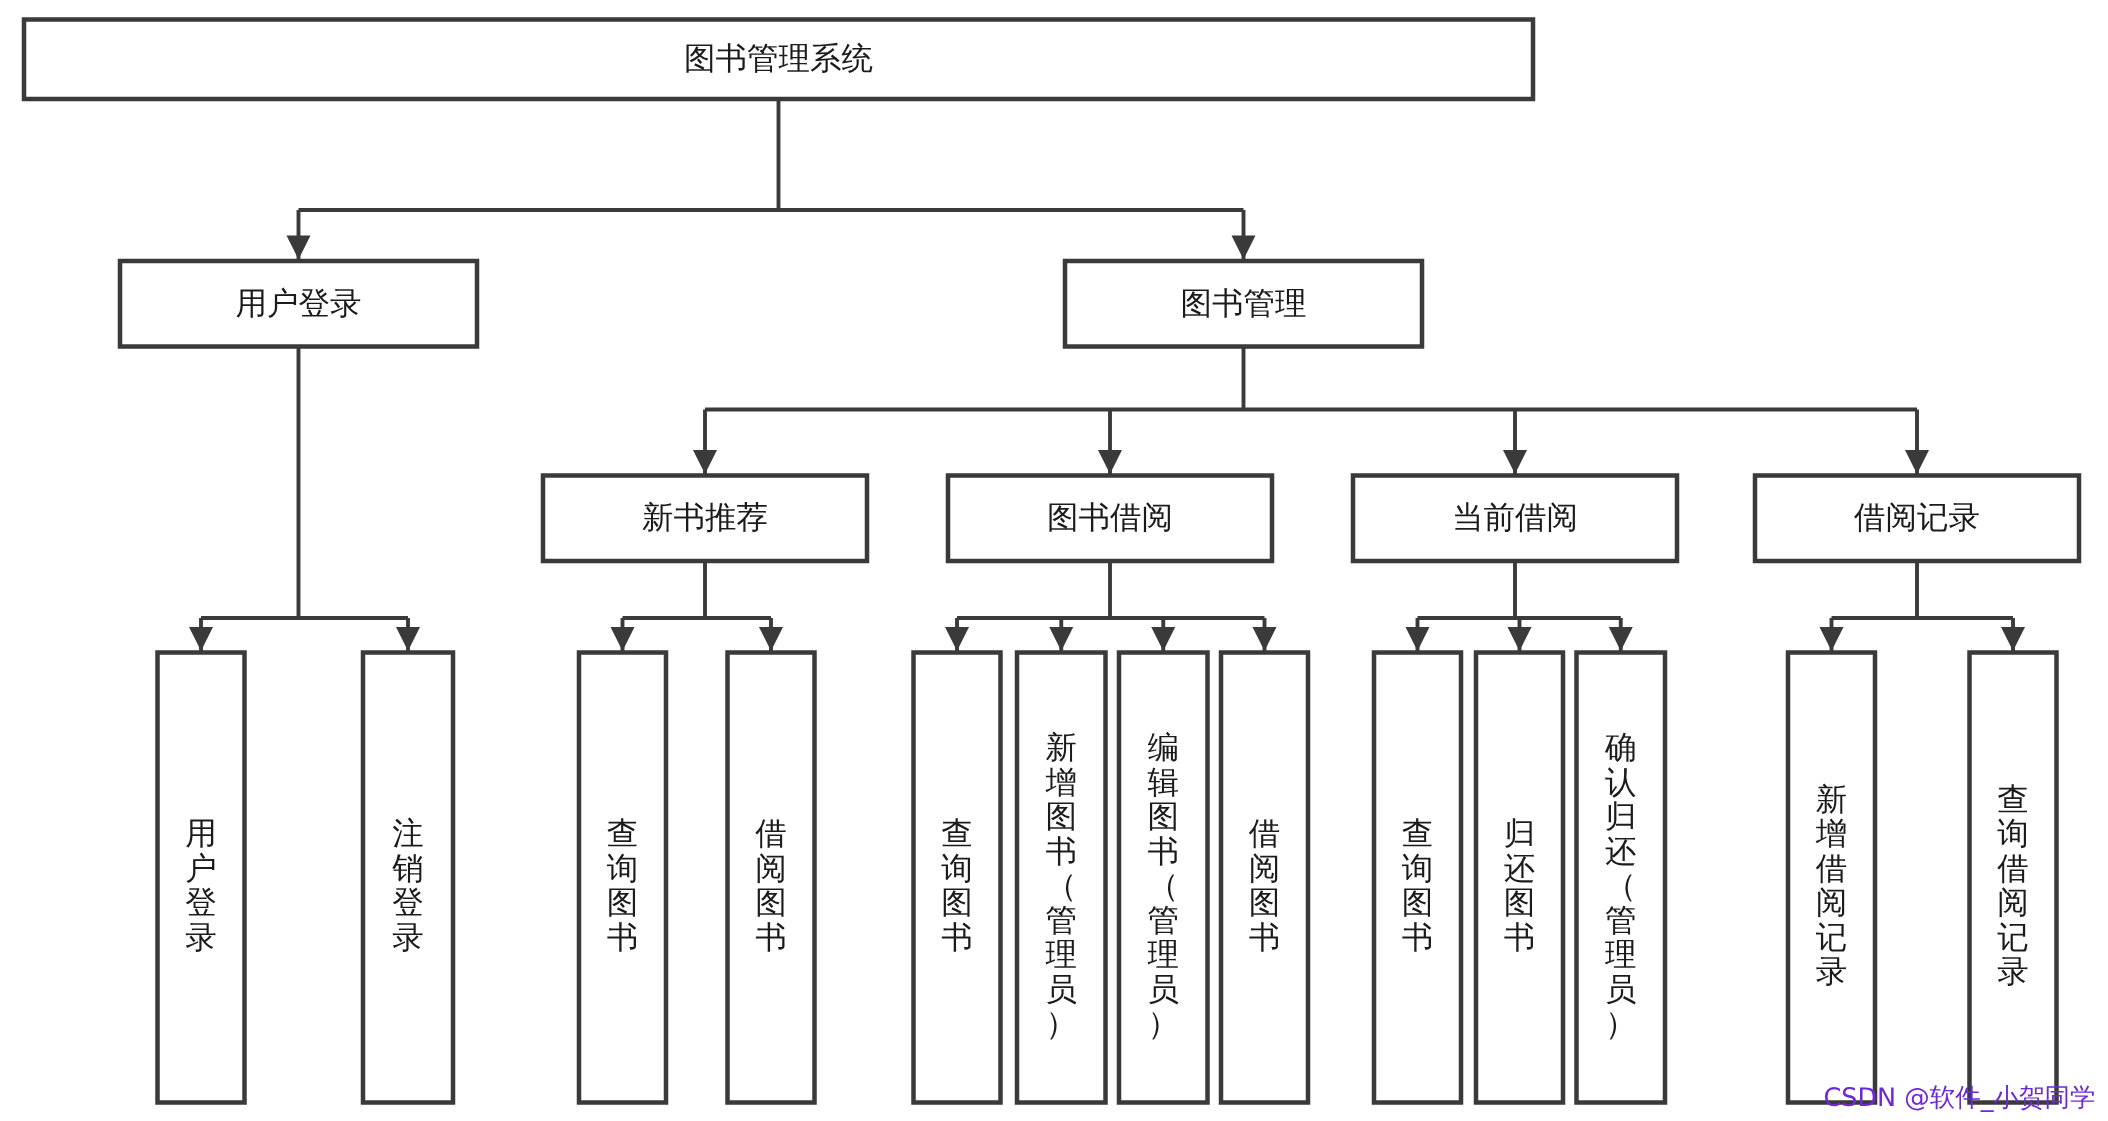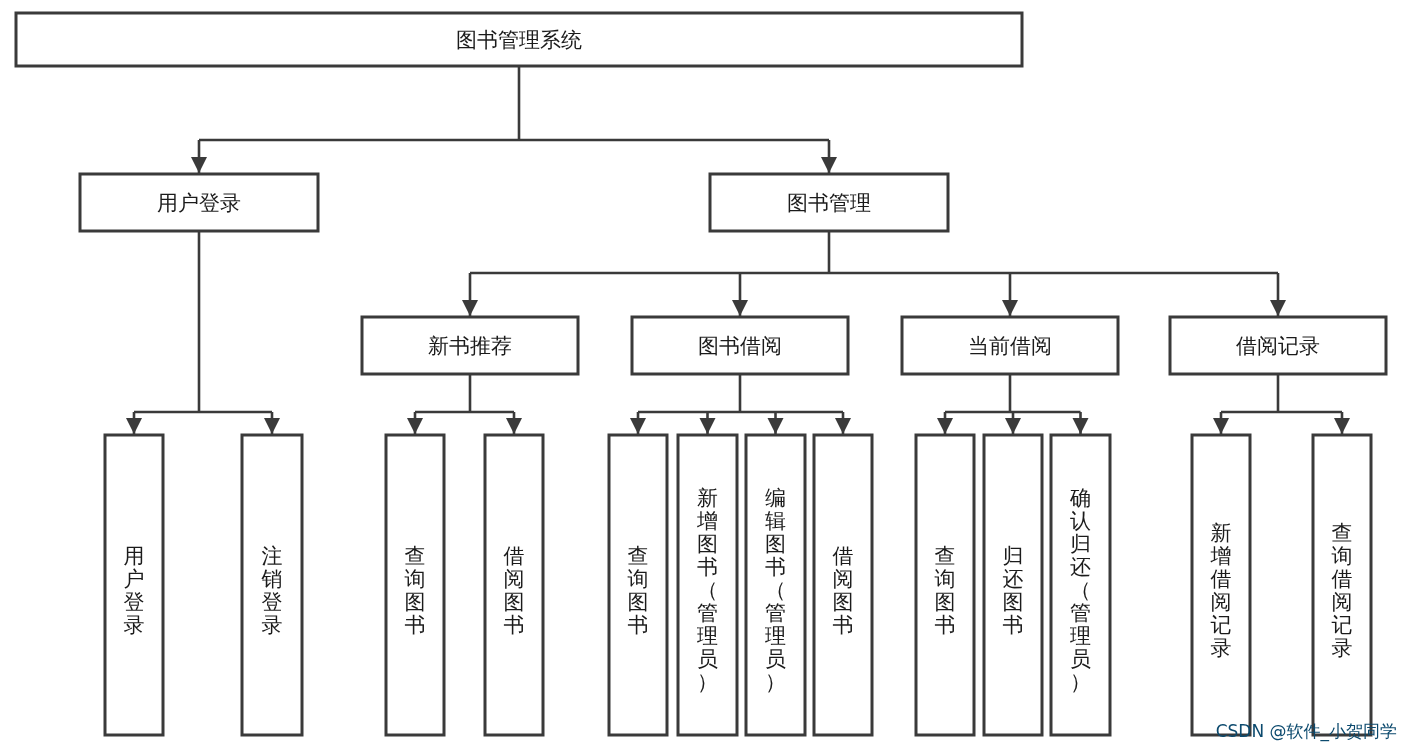--- a/index.html
+++ b/index.html
@@ -48,21 +48,21 @@
     fill: #1b1b1b;
     text-anchor: middle;
     dominant-baseline: middle;
   }
   .watermark-text {
     position: absolute;
     right: 8px;
     bottom: 4px;
     font-family: "DejaVu Sans", "Liberation Sans", sans-serif;
     font-size: 17px;
-    color: #0c4a6e;
+    color: #6d28d9;
     white-space: nowrap;
     user-select: none;
   }
 </style>
 </head>
 <body>
 
 <div id="diagram-root">
   <svg id="tree-svg" viewBox="0 0 1405 747" xmlns="http://www.w3.org/2000/svg">
     <g id="connectors-layer">

